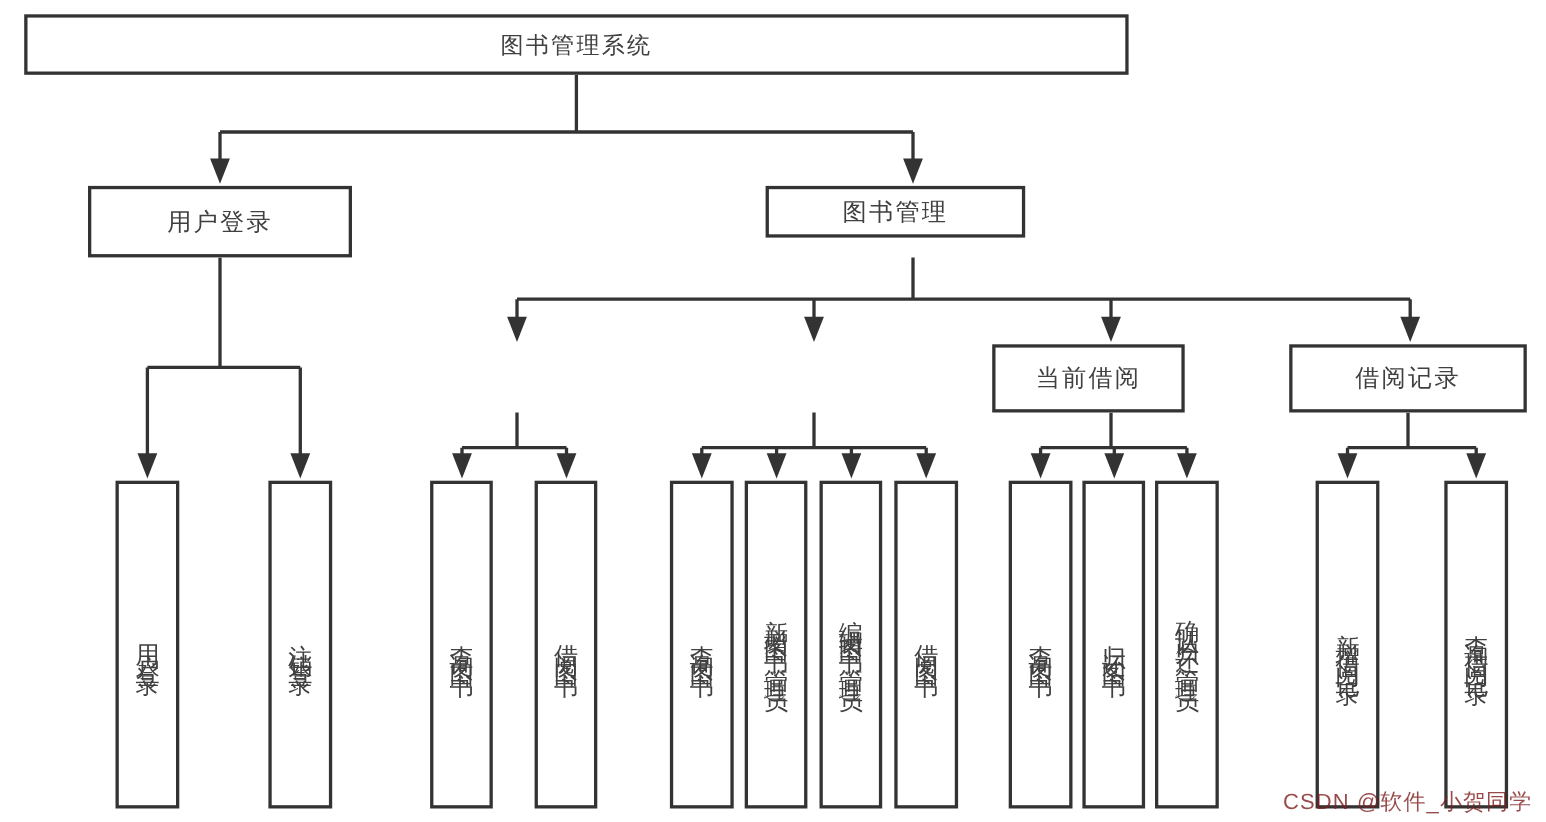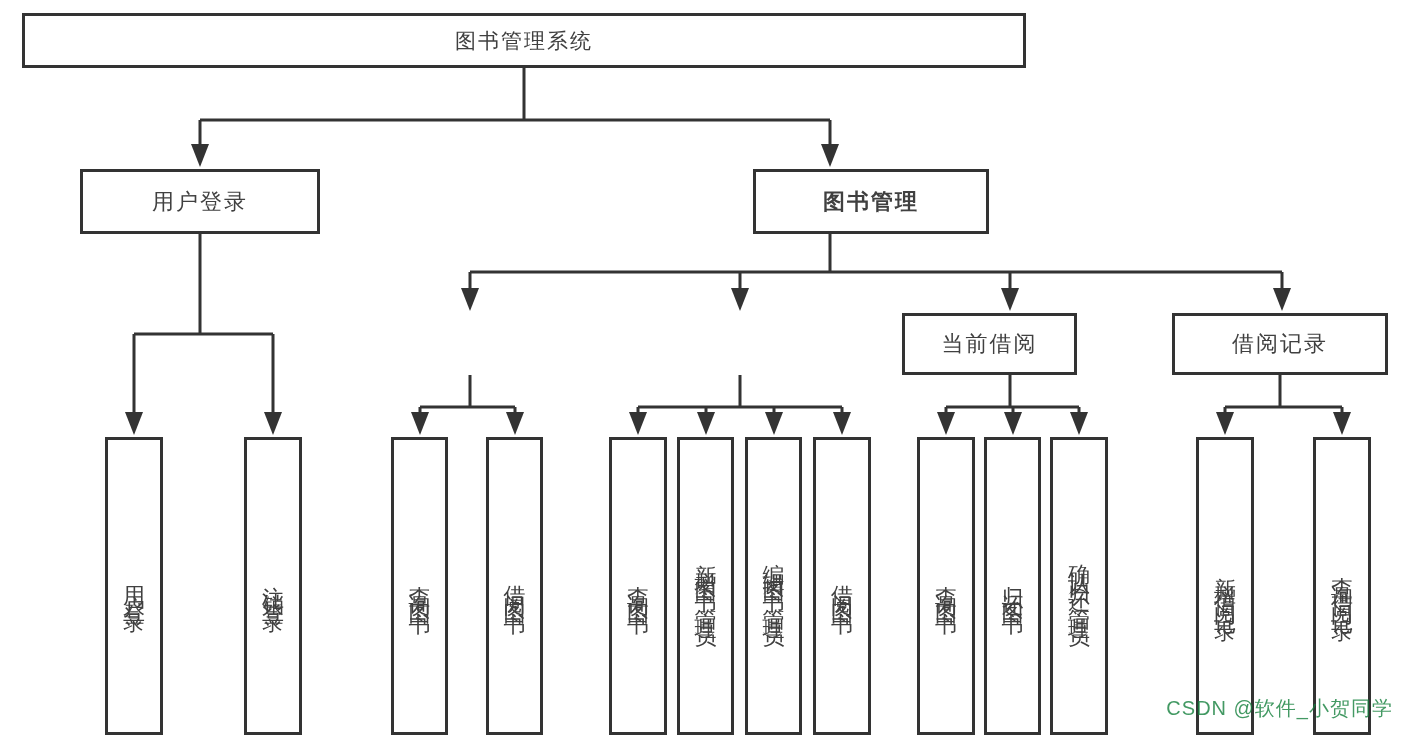--- a/index.html
+++ b/index.html
@@ -34,21 +34,21 @@
     top: 437px;
     height: 298px;
     writing-mode: vertical-rl;
     font-size: 22px;
     letter-spacing: 9px;
     line-height: 1.1;
   }
   
   .n-root          { left: 22px;  top: 13px;  width: 1004px; height: 55px; }
   .n-user-login    { left: 80px;  top: 169px; width: 240px;  height: 65px; }
-  .n-book-mgmt     { left: 753px; top: 169px; width: 236px;  height: 65px; font-weight: bold; }
+  .n-book-mgmt     { left: 696px; top: 169px; width: 236px;  height: 47px; }
   .n-new-books     { left: 362px; top: 313px; width: 215px;  height: 62px; }
   .n-book-borrow   { left: 632px; top: 313px; width: 215px;  height: 62px; }
   .n-current-borrow{ left: 902px; top: 313px; width: 175px;  height: 62px; }
   .n-borrow-records{ left: 1172px;top: 313px; width: 216px;  height: 62px; }
   
   .n-v-user-login    { left: 105px;  width: 58px; }
   .n-v-logout        { left: 244px;  width: 58px; }
   .n-v-query-book-1  { left: 391px;  width: 57px; }
   .n-v-borrow-book-1 { left: 486px;  width: 57px; }
   .n-v-query-book-2  { left: 609px;  width: 58px; }
@@ -56,24 +56,24 @@
   .n-v-edit-book     { left: 745px;  width: 57px; }
   .n-v-borrow-book-2 { left: 813px;  width: 58px; }
   .n-v-query-book-3  { left: 917px;  width: 58px; }
   .n-v-return-book   { left: 984px;  width: 57px; }
   .n-v-confirm-return{ left: 1050px; width: 58px; }
   .n-v-add-record    { left: 1196px; width: 58px; }
   .n-v-query-record  { left: 1313px; width: 58px; }
   .watermark {
     position: absolute;
     right: 12px;
-    bottom: 25px;
+    bottom: 5px;
     font-size: 20px;
     letter-spacing: 1px;
-    color: #15803d;
+    color: #7f1d1d;
     opacity: 0.8;
     z-index: 3;
     white-space: nowrap;
   }
 </style>
 </head>
 <body>
 
 <div class="canvas">
 

